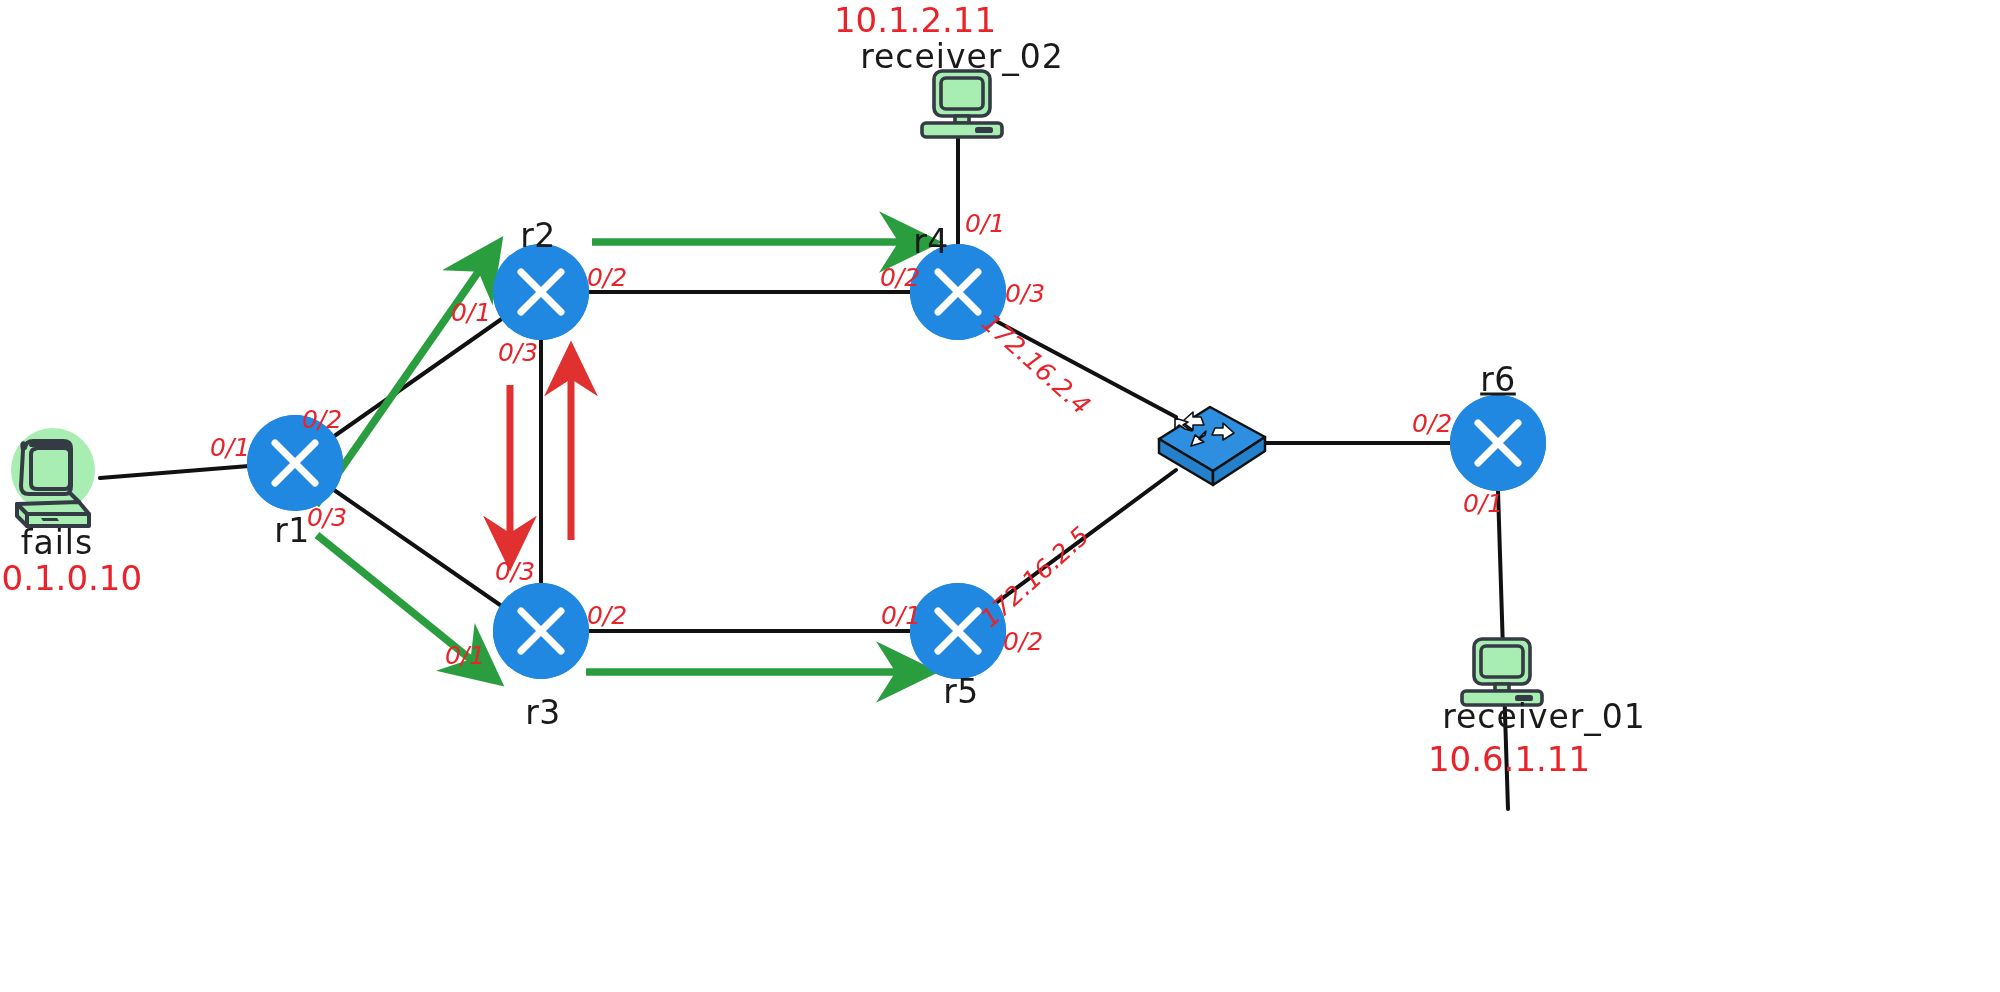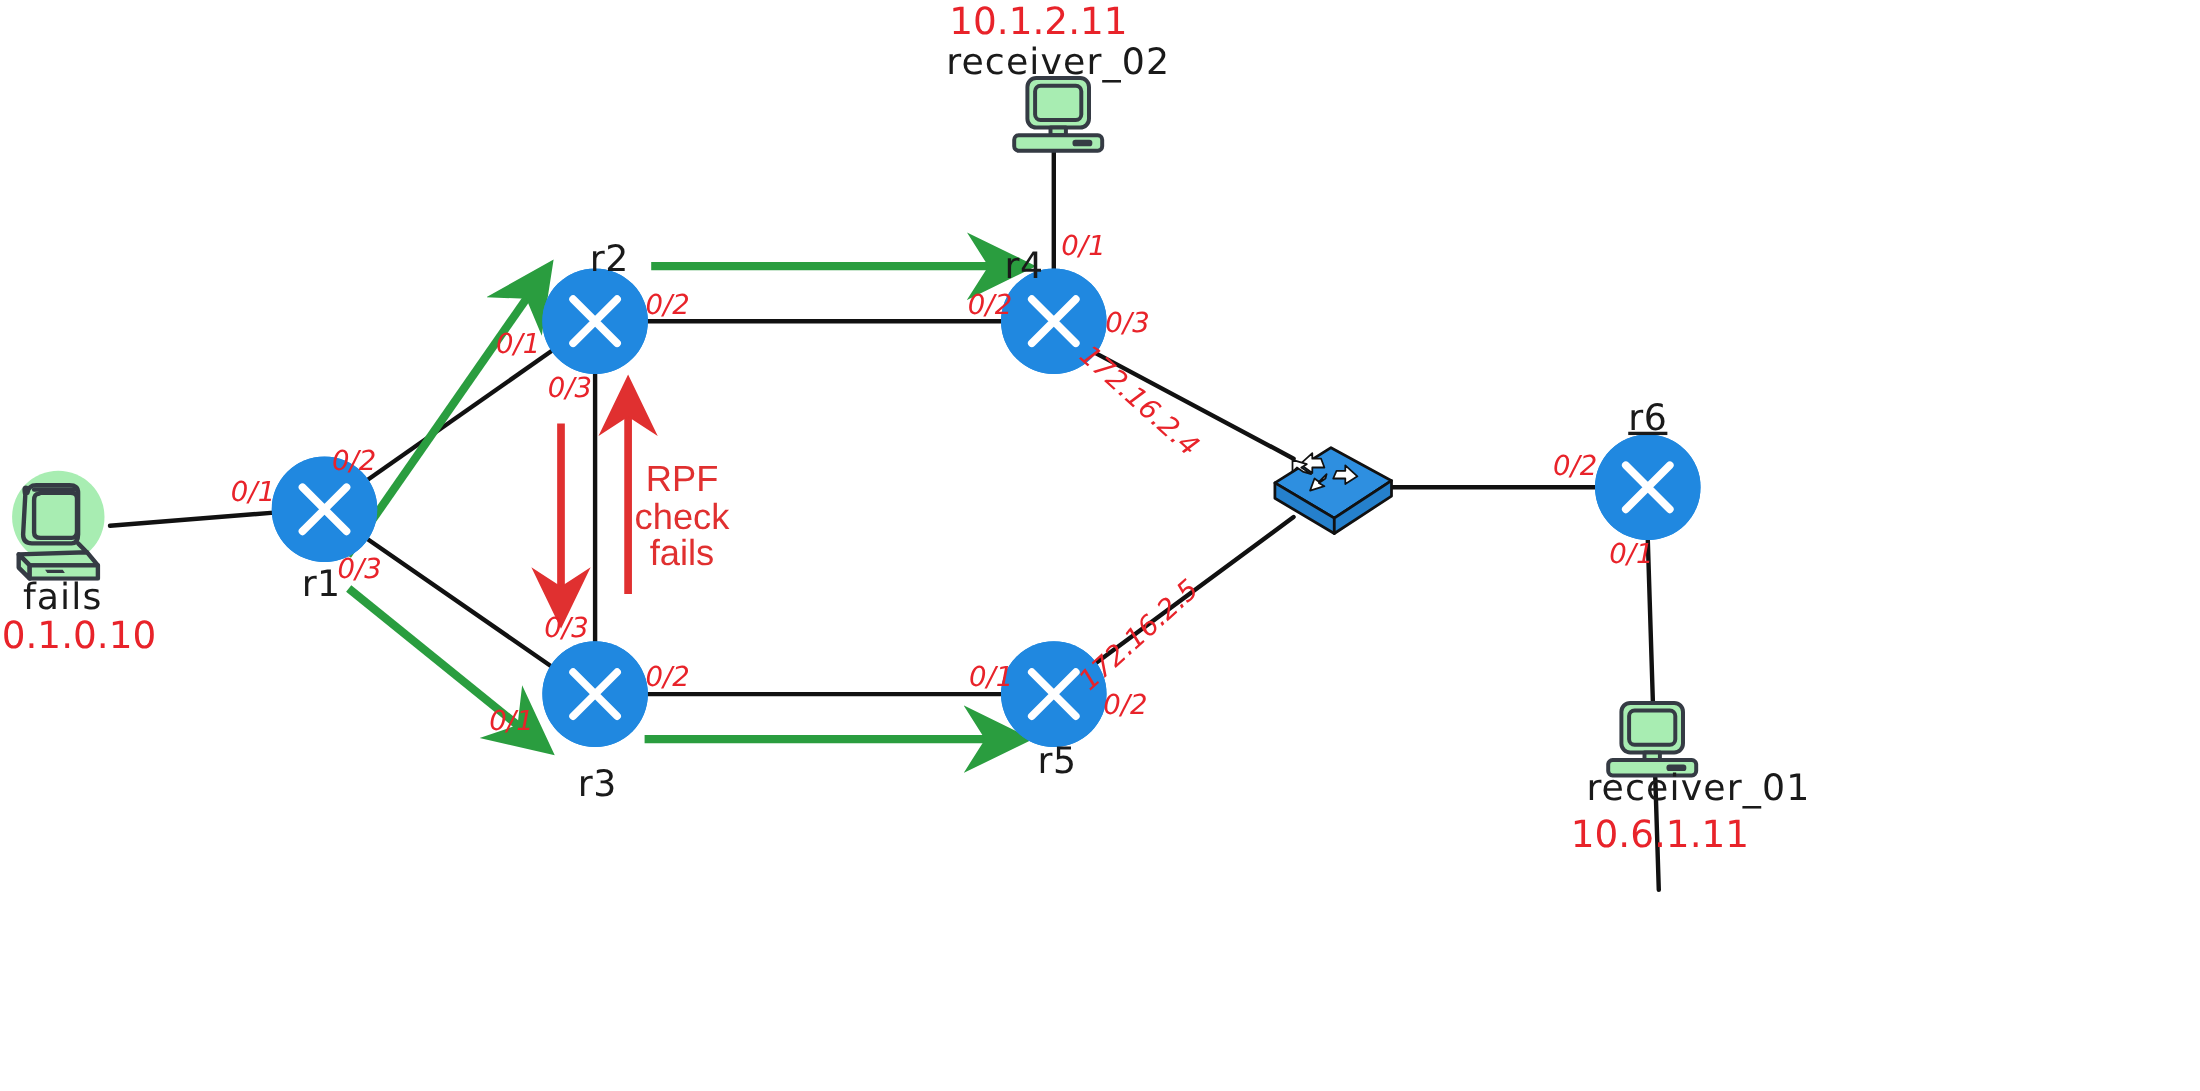--- a/index.html
+++ b/index.html
@@ -198,38 +198,38 @@
       <g stroke="#353b44" stroke-width="3.6" fill="#a8edb2" stroke-linejoin="round" stroke-linecap="round">
         <rect x="19" y="3" width="56" height="45" rx="8"></rect>
         <rect x="26" y="10" width="42" height="31" rx="5"></rect>
         <rect x="40" y="48" width="14" height="7"></rect>
         <rect x="7" y="55" width="80" height="14" rx="4"></rect>
       </g>
       <rect x="60" y="59" width="18" height="6" rx="2.6" fill="#353b44"></rect>
     </svg>
   </div>
   <div class="hostlabel" style="left:962px; top:56px;">receiver_02</div>
-  <div class="iplabel" style="left:944px; top:20px;">10.1.2.11</div>
+  <div class="iplabel" style="left:915px; top:20px;">10.1.2.11</div>
 
   <div class="node" style="left:1502px; top:675px;">
     <svg width="94" height="74" viewBox="0 0 94 74">
       <g stroke="#353b44" stroke-width="3.6" fill="#a8edb2" stroke-linejoin="round" stroke-linecap="round">
         <rect x="19" y="3" width="56" height="45" rx="8"></rect>
         <rect x="26" y="10" width="42" height="31" rx="5"></rect>
         <rect x="40" y="48" width="14" height="7"></rect>
         <rect x="7" y="55" width="80" height="14" rx="4"></rect>
       </g>
       <rect x="60" y="59" width="18" height="6" rx="2.6" fill="#353b44"></rect>
     </svg>
   </div>
   <div class="hostlabel" style="left:1544px; top:716px;">receiver_01</div>
   <div class="iplabel" style="left:1509px; top:759px;">10.6.1.11</div>
 
   <div class="nodelabel" style="left:292px; top:530px;">r1</div>
-  <div class="nodelabel" style="left:554px; top:235px;">r2</div>
+  <div class="nodelabel" style="left:538px; top:235px;">r2</div>
   <div class="nodelabel" style="left:543px; top:712px;">r3</div>
   <div class="nodelabel" style="left:931px; top:241px;">r4</div>
   <div class="nodelabel" style="left:961px; top:691px;">r5</div>
   <div class="nodelabel" style="left:1498px; top:379px;text-decoration:underline;">r6</div>
 
   <div class="iflabel" style="left:230px; top:447px;">0/1</div>
   <div class="iflabel" style="left:322px; top:419px;">0/2</div>
   <div class="iflabel" style="left:327px; top:517px;">0/3</div>
   <div class="iflabel" style="left:471px; top:312px;">0/1</div>
   <div class="iflabel" style="left:607px; top:277px;">0/2</div>
@@ -241,19 +241,14 @@
   <div class="iflabel" style="left:900px; top:277px;">0/2</div>
   <div class="iflabel" style="left:1025px; top:293px;">0/3</div>
   <div class="iflabel" style="left:901px; top:615px;">0/1</div>
   <div class="iflabel" style="left:1023px; top:641px;">0/2</div>
   <div class="iflabel" style="left:1432px; top:423px;">0/2</div>
   <div class="iflabel" style="left:1483px; top:503px;">0/1</div>
 
   <div class="iflabel" style="left:1036px; top:364px; transform: translate(-50%,-50%) rotate(42deg);">172.16.2.4</div>
   <div class="iflabel" style="left:1035px; top:577px; transform: translate(-50%,-50%) rotate(-42deg);">172.16.2.5</div>
 
-  <div class="rpftext" style="left:620px; top:469px;">
-    <div>RPF</div>
-    <div>check</div>
-    <div>fails</div>
-  </div>
 
 </div>
 
 </body></html>

